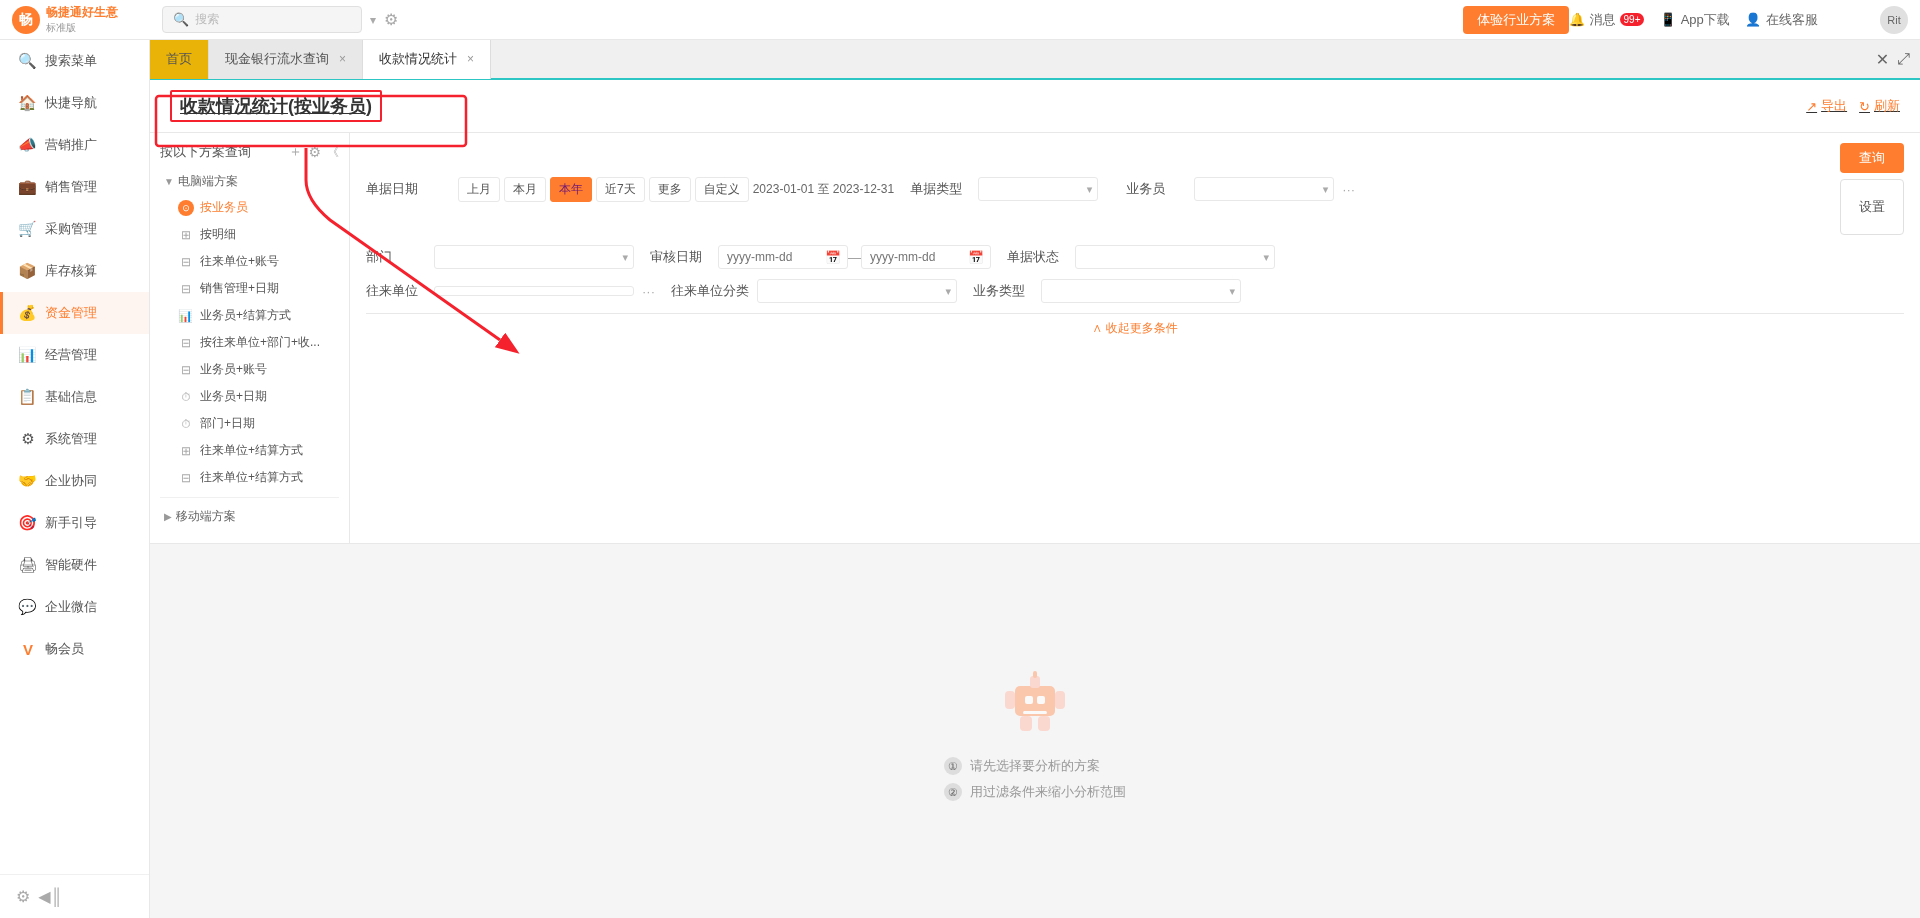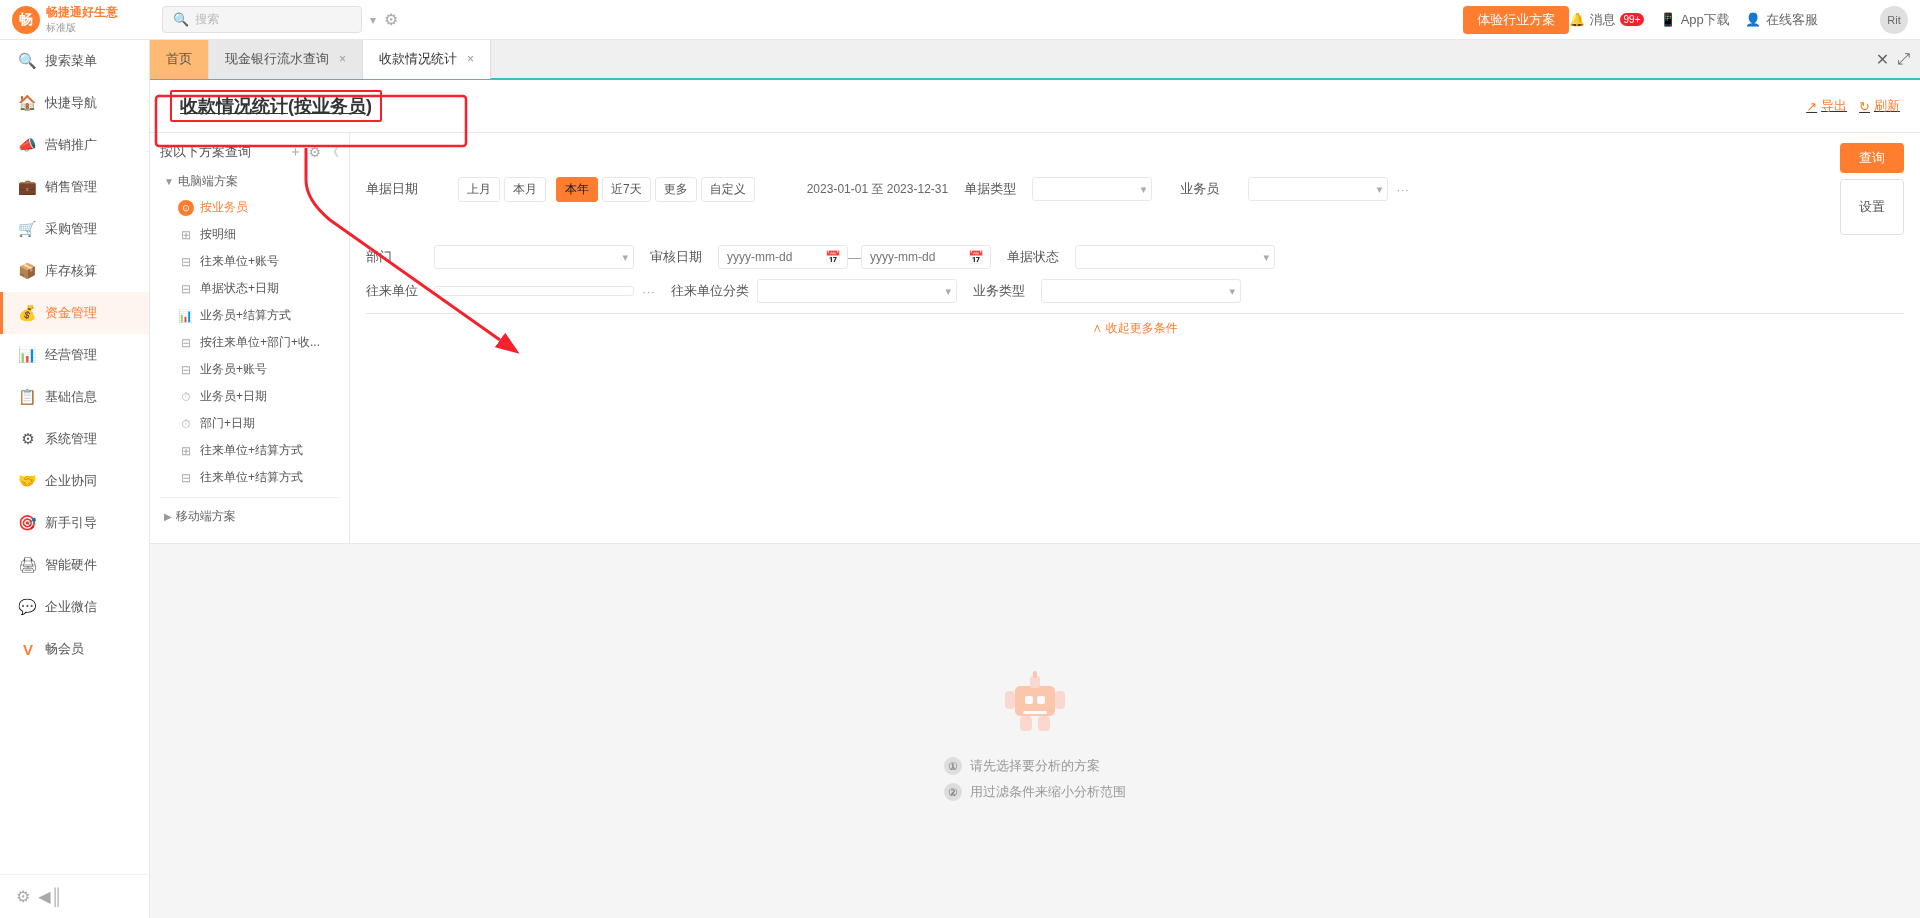--- a/index.html
+++ b/index.html
@@ -143,21 +143,21 @@
       display: flex;
       align-items: center;
       padding: 0 16px;
       font-size: 13px;
       cursor: pointer;
       color: #555;
       background: #e8e8e8;
       border-right: 1px solid #ddd;
       gap: 6px;
     }
-    .tab-item:first-child { background: #fdba74; justify-content: flex-end; }
+    .tab-item:first-child { background: #eab308; justify-content: flex-end; }
     .tab-item.active {
       background: #fff;
       color: #333;
       font-weight: 500;
     }
     .tab-close {
       font-size: 12px; color: #999; margin-left: 4px;
       cursor: pointer;
     }
     .tab-bar-right {
@@ -282,29 +282,27 @@
       padding: 3px 8px;
       border: 1px solid #e8e8e8;
       border-radius: 3px;
       background: #fff;
       font-size: 12px;
       color: #555;
       cursor: pointer;
     }
     .date-btn.active {
       background: #ff7d2e;
-      color: #0f172a;
+      color: #701a75;
       border-color: #ff7d2e;
-      margin-left: 6px;
     }
     .date-range-text {
       font-size: 12px;
       color: #666;
       white-space: nowrap;
-      margin-left: 48px;
     }
     .filter-select {
       border: 1px solid #e8e8e8;
       border-radius: 3px;
       padding: 4px 24px 4px 8px;
       font-size: 12px;
       color: #555;
       background: #fff;
       min-width: 120px;
       appearance: none;
@@ -619,21 +617,21 @@
               <span>按明细</span>
             </div>
 
             <div class="scheme-item">
               <span class="scheme-item-icon" style="color:#aaa;">⊟</span>
               <span>往来单位+账号</span>
             </div>
 
             <div class="scheme-item">
               <span class="scheme-item-icon" style="color:#aaa;">⊟</span>
-              <span>单据状态+日期</span>
+              <span>销售管理+日期</span>
             </div>
 
             <div class="scheme-item">
               <span class="scheme-item-icon" style="color:#aaa;">📊</span>
               <span>业务员+结算方式</span>
             </div>
 
             <div class="scheme-item">
               <span class="scheme-item-icon" style="color:#aaa;">⊟</span>
               <span>按往来单位+部门+收...</span>

